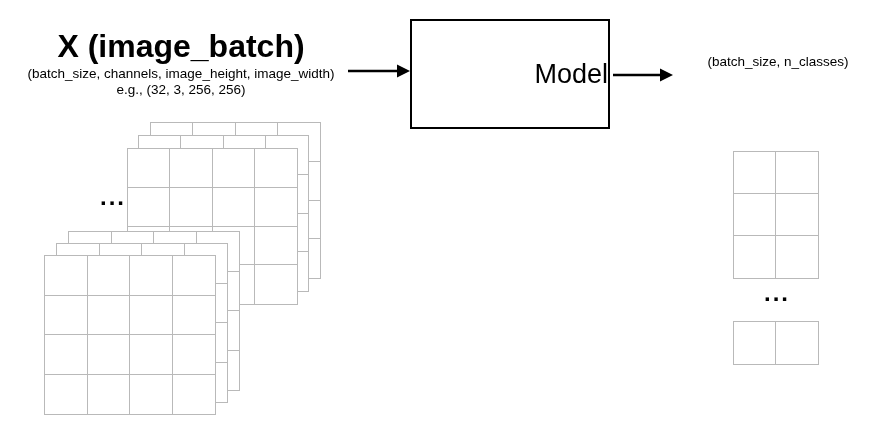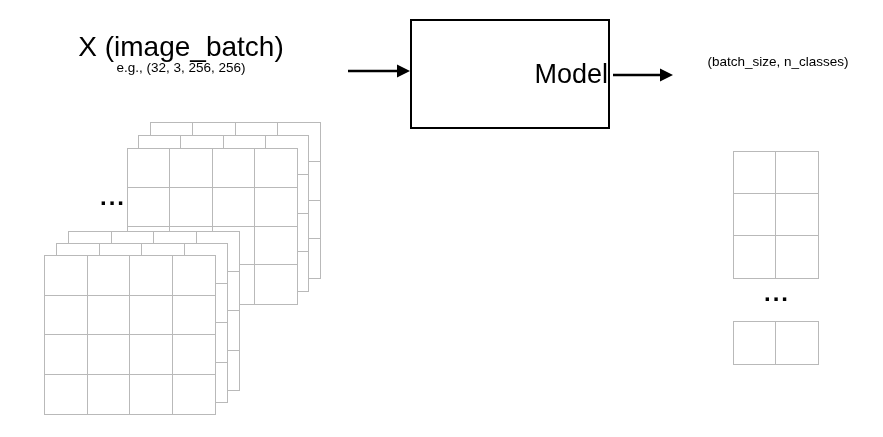--- a/index.html
+++ b/index.html
@@ -12,21 +12,21 @@
   .canvas{
     position:relative;
     width:883px;height:437px;
     background:var(--bg);
     overflow:hidden;
   }
   
   .hdr{position:absolute;text-align:center;}
   .hdr-input{left:11px;top:33px;width:340px;}
   .hdr-output{left:682px;top:46px;width:192px;}
-  .hdr .title{font-size:28px;line-height:27px;white-space:nowrap;}
+  .hdr .title{font-size:32px;line-height:27px;white-space:nowrap;font-weight:bold;}
   .hdr .shape{font-size:13.5px;line-height:16px;margin-top:6px;white-space:nowrap;}
   .hdr-output .shape{margin-top:8px;}
   .hdr .example{font-size:13.5px;line-height:16px;white-space:nowrap;}
   
   .model-box{
     position:absolute;left:410px;top:19px;width:196px;height:106px;
     border:2px solid var(--ink);background:var(--bg);
     display:flex;align-items:center;justify-content:flex-end;
     font-size:27px;
   }
@@ -74,20 +74,21 @@
       <polygon points="397,64.5 410,71 397,77.5" fill="#000"></polygon>
     </g>
     <g>
       <line x1="613" y1="75" x2="661" y2="75" stroke="#000" stroke-width="2.6"></line>
       <polygon points="660,68.5 673,75 660,81.5" fill="#000"></polygon>
     </g>
   </svg>
 
   <div class="hdr hdr-input">
     <div class="title">X (image_batch)</div>
+    <div class="shape">(batch_size, channels, image_height, image_width)</div>
     <div class="example">e.g., (32, 3, 256, 256)</div>
   </div>
 
   <div class="model-box">
     <span>Model</span>
   </div>
 
   <div class="hdr hdr-output">
     <div class="shape">(batch_size, n_classes)</div>
   </div>

